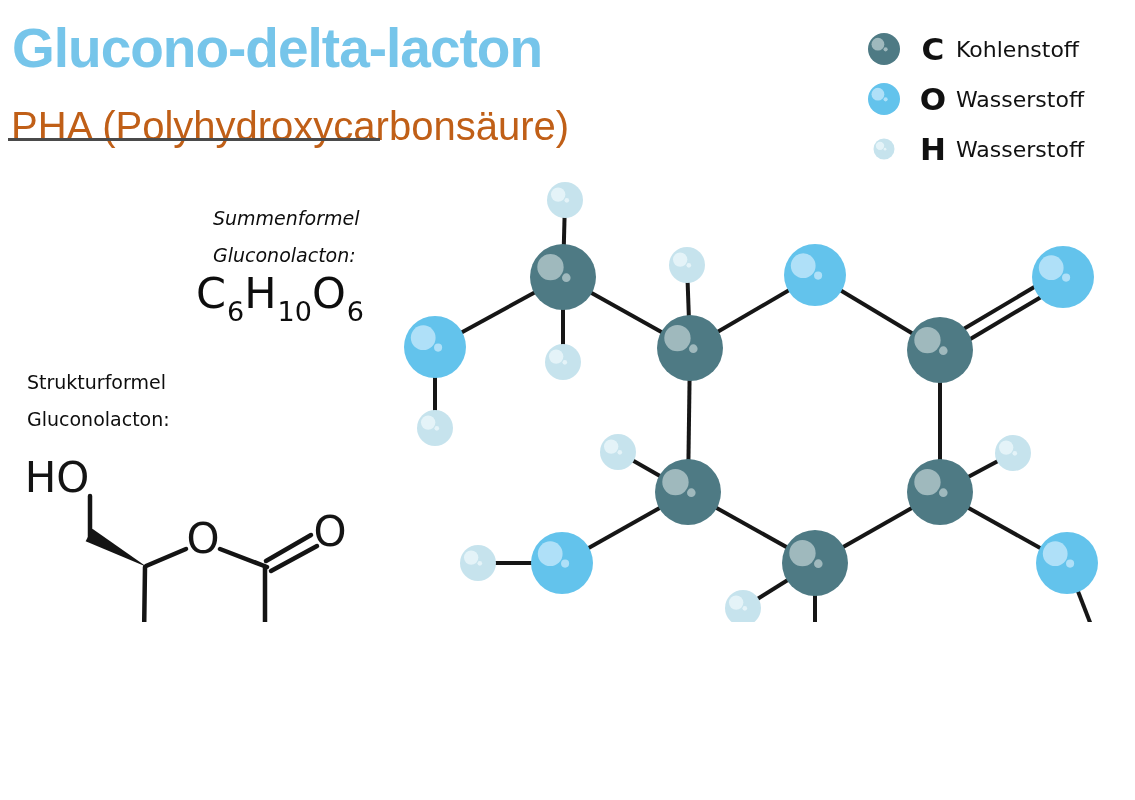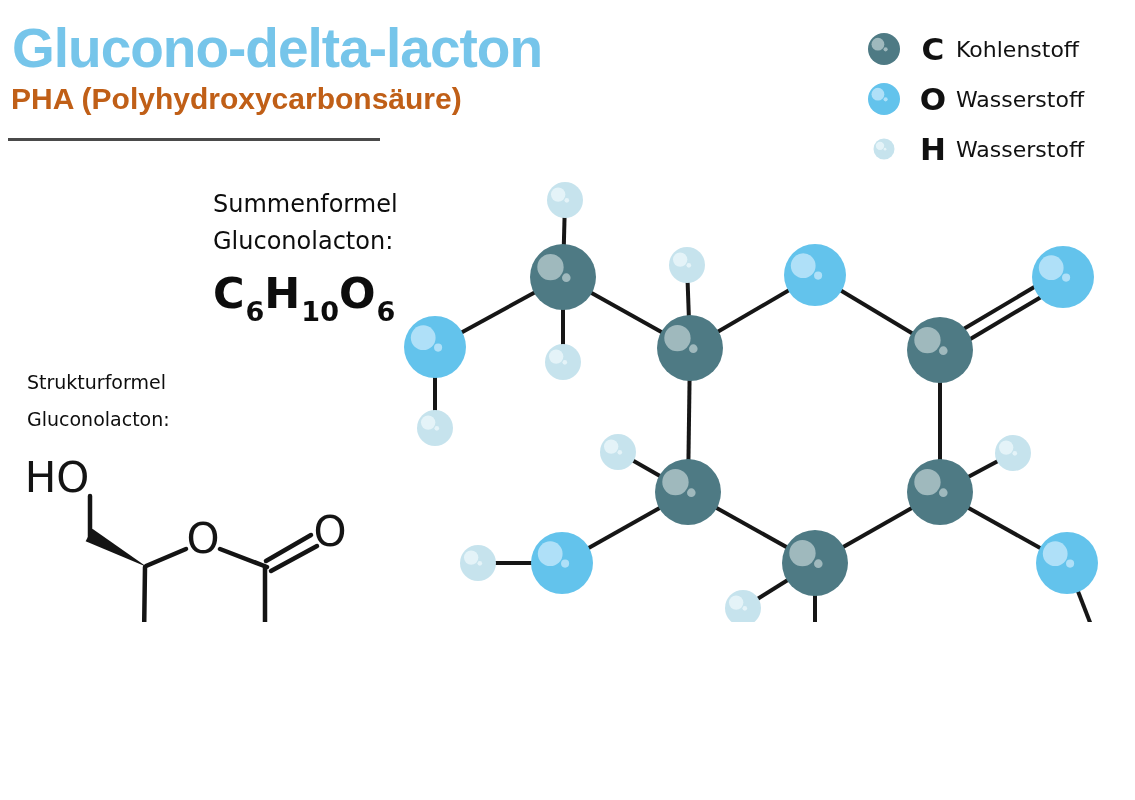--- a/index.html
+++ b/index.html
@@ -1,30 +1,30 @@
 <!DOCTYPE html>
 <html><head>
 <meta charset="utf-8">
 <style>
   html,body{margin:0;padding:0;background:#ffffff;}
   .canvas{position:relative;width:1135px;height:622px;background:#ffffff;overflow:hidden;
           font-family:"DejaVu Sans",sans-serif;color:#0d0d0d;}
   .abs{position:absolute;}
   .page-title{left:12px;top:18px;font-family:"Liberation Sans",sans-serif;
               font-weight:bold;font-size:55px;letter-spacing:-1px;line-height:1.1;}
-  .page-subtitle{left:11px;top:82px;font-family:"Liberation Sans",sans-serif;
-                 font-weight:bold;font-size:30px;}
+  .page-subtitle{left:11px;top:104px;font-family:"Liberation Sans",sans-serif;
+                 font-weight:normal;font-size:40px;}
   .divider{left:8px;top:138px;width:372px;height:3px;background:#4a4a4a;}
   .legend{left:858px;top:24px;}
   .legend-row{display:grid;grid-template-columns:52px 46px auto;align-items:center;height:50px;}
   .legend-sphere{display:flex;justify-content:center;align-items:center;}
   .legend-symbol{font-weight:bold;font-size:31px;text-align:center;color:#111;}
   .legend-label{font-size:22px;color:#111;white-space:nowrap;}
-  .sum-block{left:213px;top:186px;font-size:24px;line-height:37px;}
-  .formula{left:213px;top:268px;font-weight:bold;font-size:43px;letter-spacing:1px;}
+  .sum-block{left:213px;top:200px;font-size:19px;line-height:37px;font-style:italic;}
+  .formula{left:196px;top:268px;font-weight:normal;font-size:43px;letter-spacing:1px;}
   .f-sub{font-size:27px;vertical-align:-13px;letter-spacing:0;}
   .struct-block{left:27px;top:364px;font-size:19px;line-height:37px;}
   svg text{font-family:"DejaVu Sans",sans-serif;}
 </style>
 </head>
 <body>
 
 <div class="canvas">
 
   <div class="abs page-title" style="color: rgb(118, 197, 234);">Glucono-delta-lacton</div>

